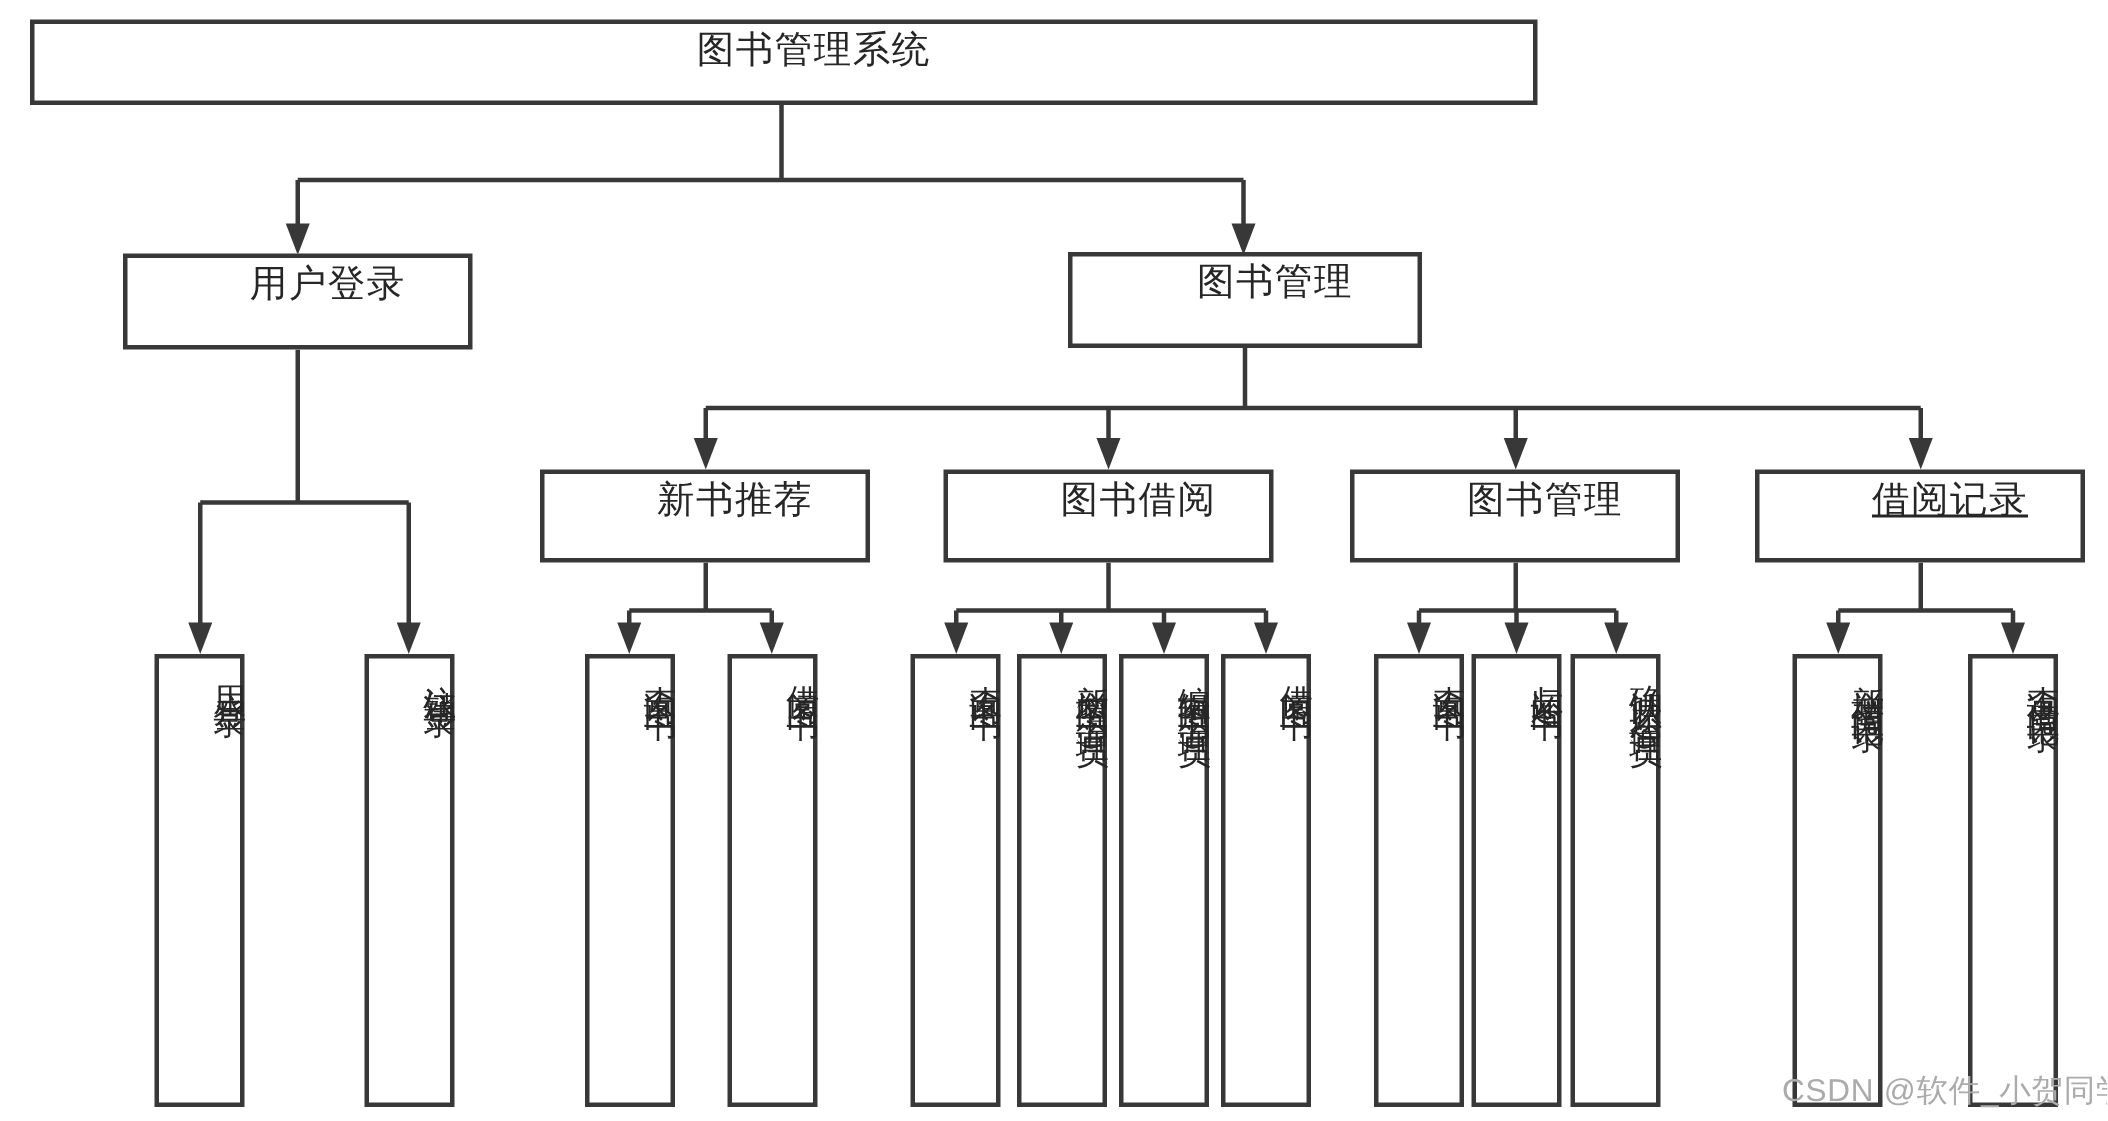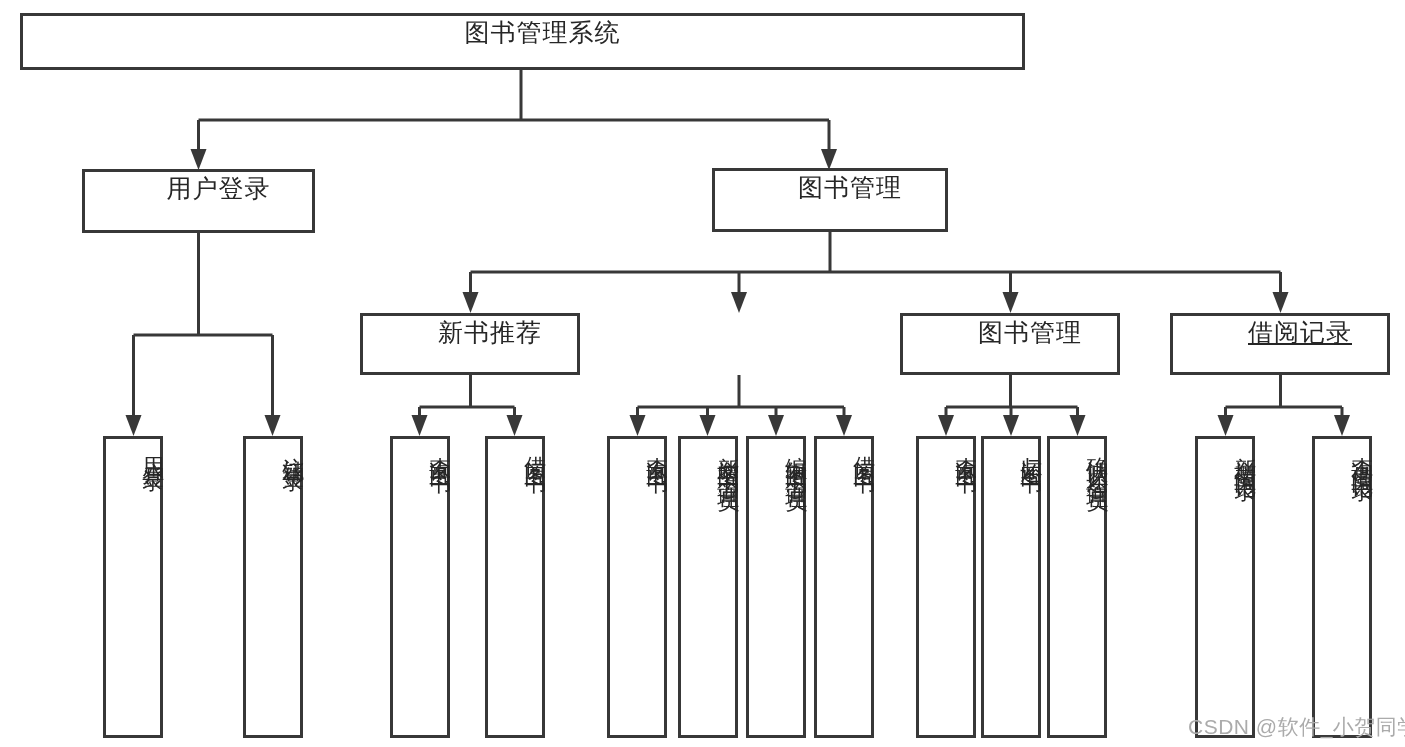--- a/index.html
+++ b/index.html
@@ -121,20 +121,23 @@
   <div class="box h-box n-user-login">
     <span class="label">用户登录</span>
   </div>
   <div class="box h-box n-book-mgmt">
     <span class="label">图书管理</span>
   </div>
 
   <div class="box h-box n-new-book">
     <span class="label">新书推荐</span>
   </div>
+  <div class="box h-box n-book-borrow">
+    <span class="label">图书借阅</span>
+  </div>
   <div class="box h-box n-current">
     <span class="label">图书管理</span>
   </div>
   <div class="box h-box n-record">
     <span class="label">借阅记录</span>
   </div>
 
   <div class="box v-box leaf l-u1">
     <span class="label">用户登录</span>
   </div>

